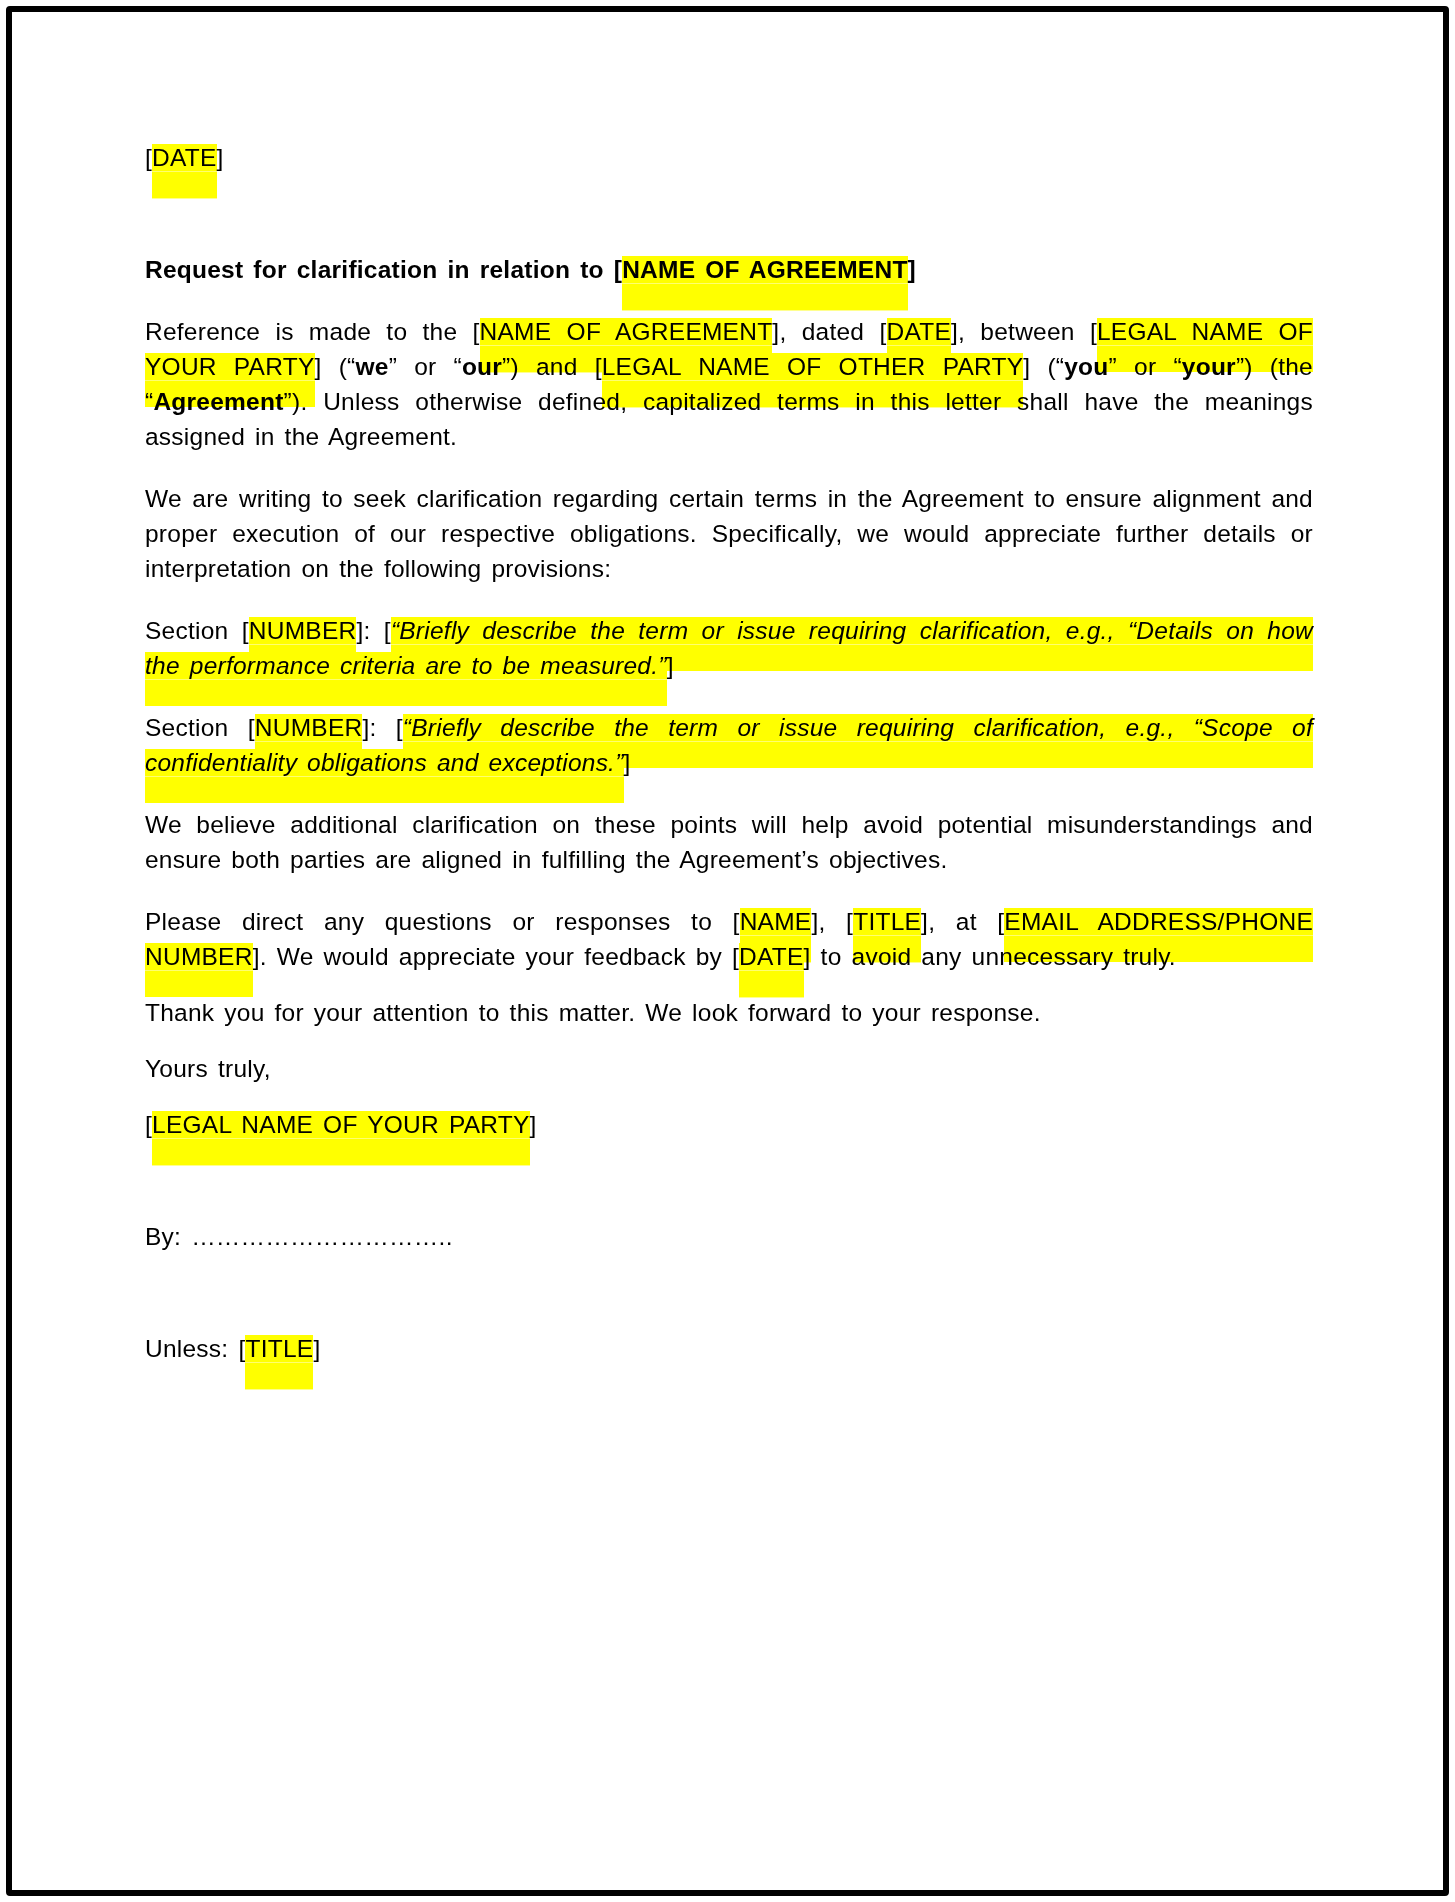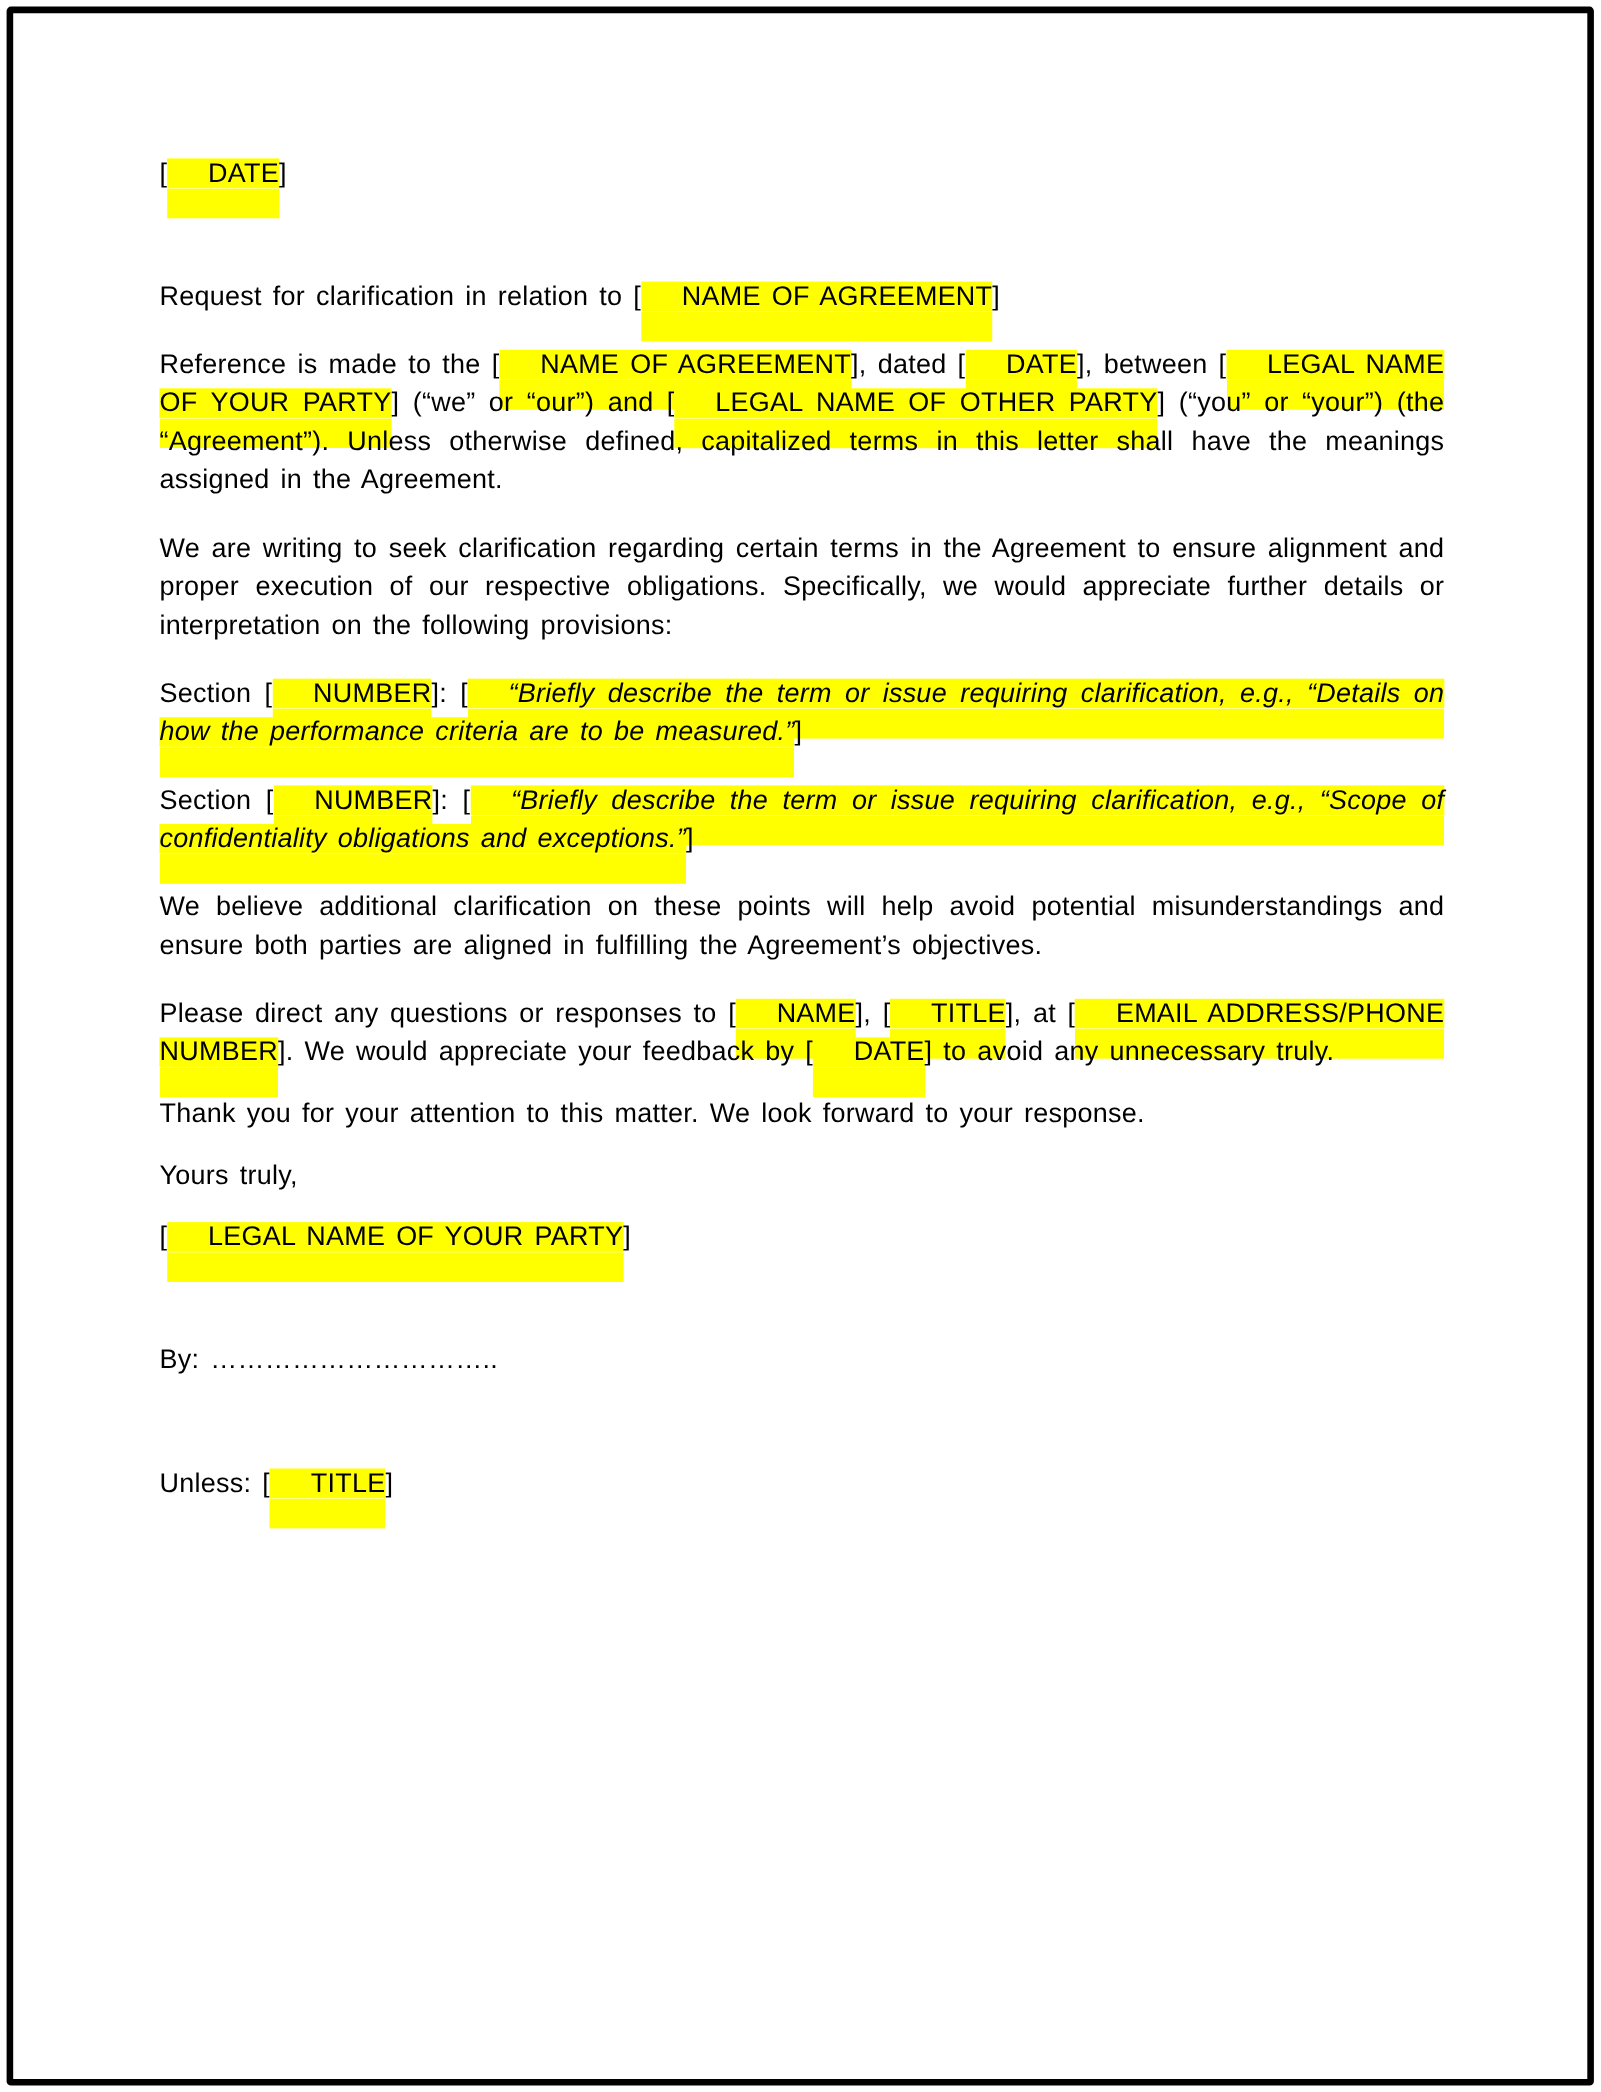--- a/index.html
+++ b/index.html
@@ -27,27 +27,26 @@
     font-size: 24.5px;
     line-height: 35px;
   }
   .letter-body p {
     margin: 0 0 21px 0;
     word-spacing: 0.12em;
     letter-spacing: 0.01em;
   }
   .letter-body p.justify { text-align: justify; margin-top: 27px; }
   .letter-body p.spacer { min-height: 35px; }
-  .b { font-weight: normal; }
+  .b { font-weight: bold; }
   .i { font-style: italic; }
   
   .hl {
     background: var(--hl, #ffff00);
     box-shadow: 0 1.12em 0 var(--hl, #ffff00);
-    padding-left: 37px;
   }
 </style>
 </head>
 <body>
 
 <div class="page">
   <div class="page-border"></div>
   <main class="letter-body">
       <p><span>[</span><span class="hl">DATE</span><span>]</span></p>
       <p class="spacer">&nbsp;</p>

